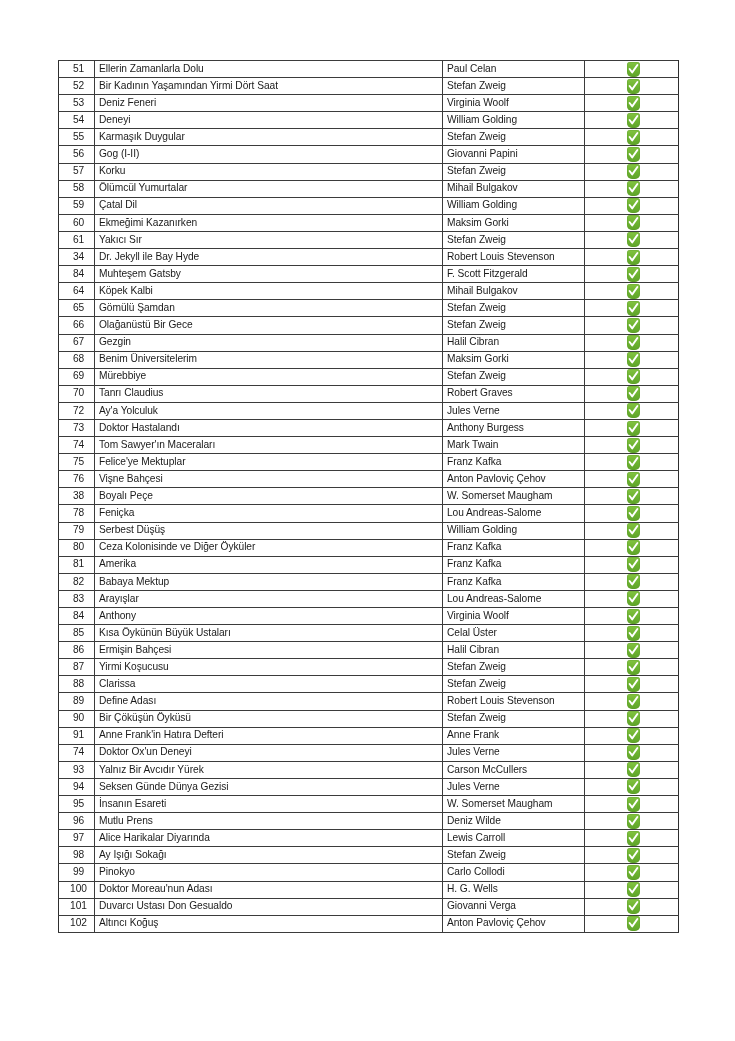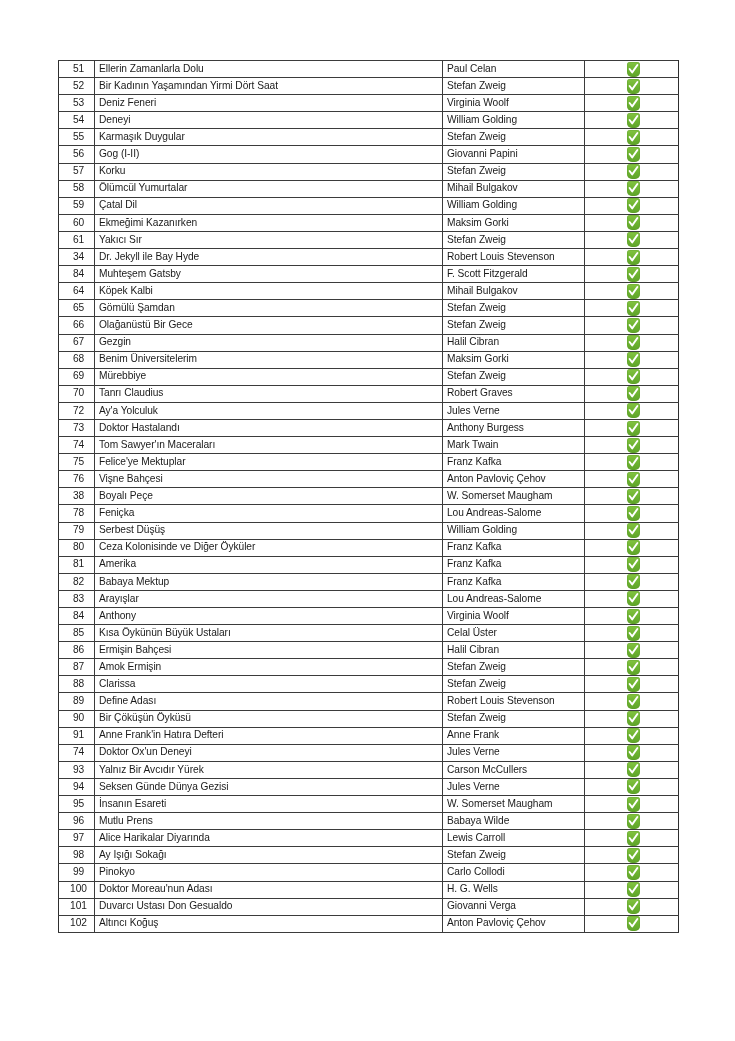--- a/index.html
+++ b/index.html
@@ -380,21 +380,21 @@
           <tr>
             <td class="num">86</td>
             <td class="title">Ermişin Bahçesi</td>
             <td class="author">Halil Cibran</td>
             <td class="check"><span class="badge"><svg viewBox="0 0 11 13">
                   <path d="M1.6 6.0 L4.2 9.4 L9.4 2.0" fill="none" stroke="#ffffff" stroke-width="1.9" stroke-linecap="round" stroke-linejoin="round"></path>
                 </svg></span></td>
           </tr>
           <tr>
             <td class="num">87</td>
-            <td class="title">Amok Ermişin</td>
+            <td class="title">Yirmi Koşucusu</td>
             <td class="author">Stefan Zweig</td>
             <td class="check"><span class="badge"><svg viewBox="0 0 11 13">
                   <path d="M1.6 6.0 L4.2 9.4 L9.4 2.0" fill="none" stroke="#ffffff" stroke-width="1.9" stroke-linecap="round" stroke-linejoin="round"></path>
                 </svg></span></td>
           </tr>
           <tr>
             <td class="num">88</td>
             <td class="title">Clarissa</td>
             <td class="author">Stefan Zweig</td>
             <td class="check"><span class="badge"><svg viewBox="0 0 11 13">
@@ -453,21 +453,21 @@
             <td class="num">95</td>
             <td class="title">İnsanın Esareti</td>
             <td class="author">W. Somerset Maugham</td>
             <td class="check"><span class="badge"><svg viewBox="0 0 11 13">
                   <path d="M1.6 6.0 L4.2 9.4 L9.4 2.0" fill="none" stroke="#ffffff" stroke-width="1.9" stroke-linecap="round" stroke-linejoin="round"></path>
                 </svg></span></td>
           </tr>
           <tr>
             <td class="num">96</td>
             <td class="title">Mutlu Prens</td>
-            <td class="author">Babaya Wilde</td>
+            <td class="author">Deniz Wilde</td>
             <td class="check"><span class="badge"><svg viewBox="0 0 11 13">
                   <path d="M1.6 6.0 L4.2 9.4 L9.4 2.0" fill="none" stroke="#ffffff" stroke-width="1.9" stroke-linecap="round" stroke-linejoin="round"></path>
                 </svg></span></td>
           </tr>
           <tr>
             <td class="num">97</td>
             <td class="title">Alice Harikalar Diyarında</td>
             <td class="author">Lewis Carroll</td>
             <td class="check"><span class="badge"><svg viewBox="0 0 11 13">
                   <path d="M1.6 6.0 L4.2 9.4 L9.4 2.0" fill="none" stroke="#ffffff" stroke-width="1.9" stroke-linecap="round" stroke-linejoin="round"></path>

